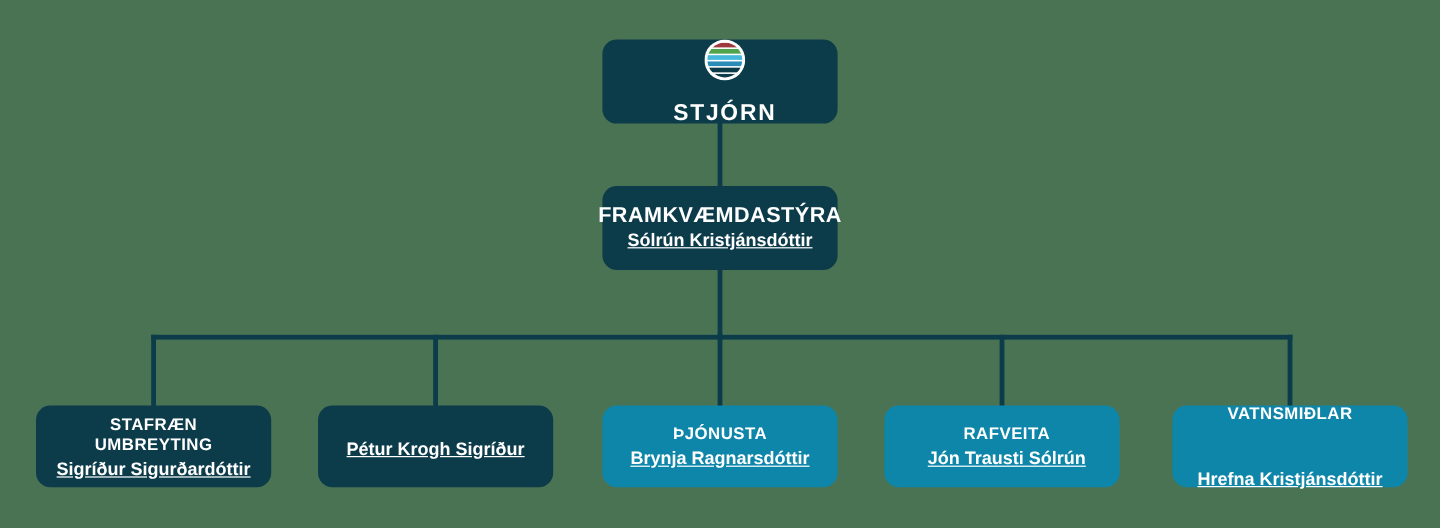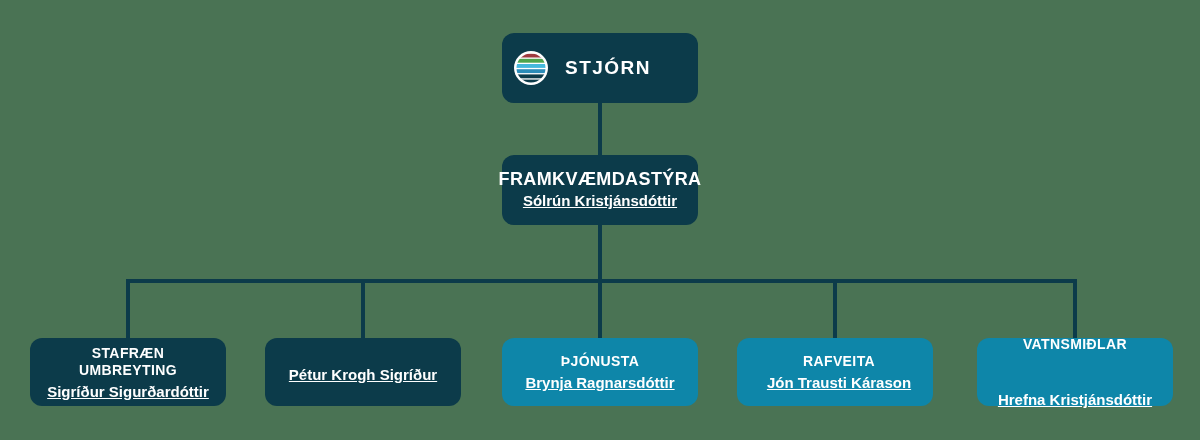--- a/index.html
+++ b/index.html
@@ -33,21 +33,21 @@
     align-items:center; justify-content:center;
     text-align:center;
     box-sizing:border-box;
     padding:0 4px;
   }
   .node.dark  { background:var(--dark,#0C3B4A); }
   .node.light { background:var(--light,#0E86A9); }
 
   .node.root {
     left:502px; top:33px;
-    flex-direction:row;
+    flex-direction:column;
     justify-content:flex-start;
     gap:17px;
     padding-left:12px;
   }
   .root-title {
     font-size:19px; font-weight:bold; letter-spacing:1.5px;
   }
   .logo { width:34px; height:34px; flex:0 0 34px; display:block; }
 
   .node.manager { left:502px; top:155px; }
@@ -118,21 +118,21 @@
     <div class="node dept d3 light">
       <div class="node-title">
         <div>ÞJÓNUSTA</div>
       </div>
       <div class="node-name">Brynja Ragnarsdóttir</div>
     </div>
     <div class="node dept d4 light">
       <div class="node-title">
         <div>RAFVEITA</div>
       </div>
-      <div class="node-name">Jón Trausti Kárason</div>
+      <div class="node-name">Jón Trausti Sólrún</div>
     </div>
     <div class="node dept d5 light">
       <div class="node-title">
         <div>VATNSMIÐLAR</div>
       </div>
       <div class="node-name">Hrefna Kristjánsdóttir</div>
     </div>
   </div>
 
 </body></html>

